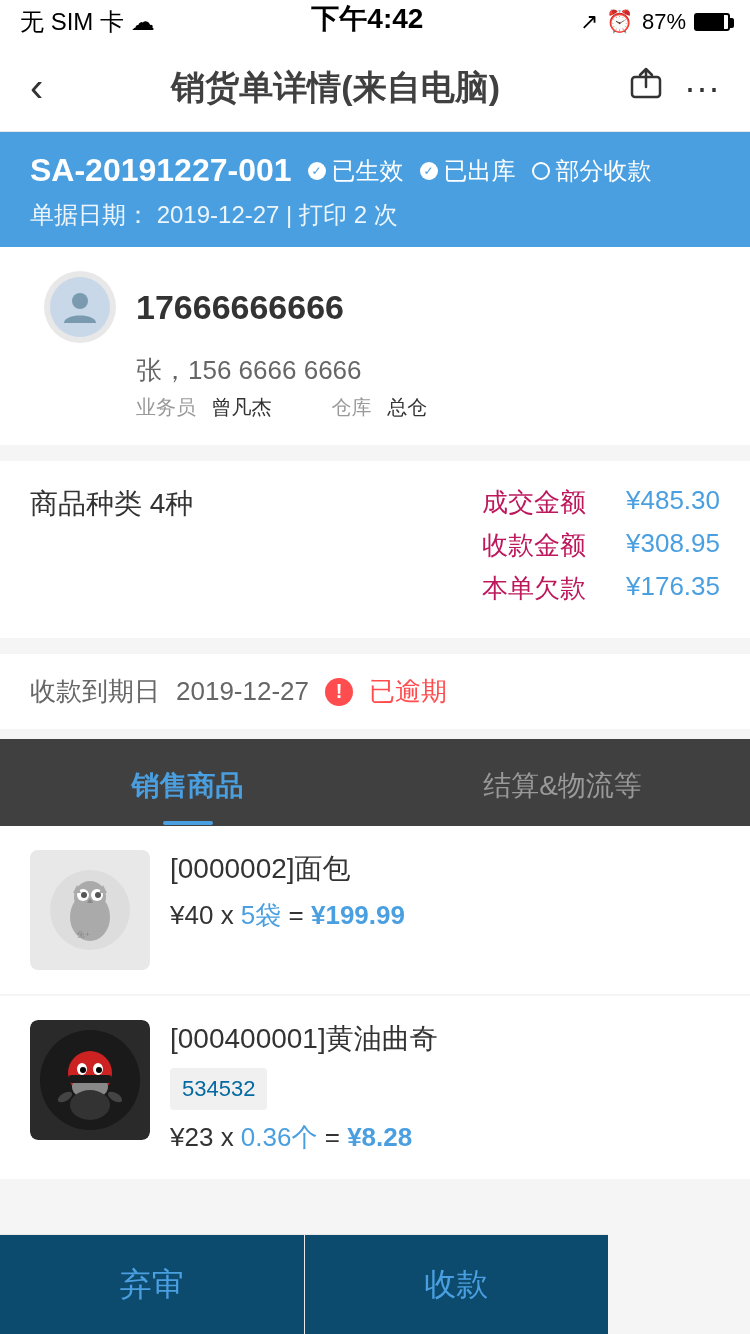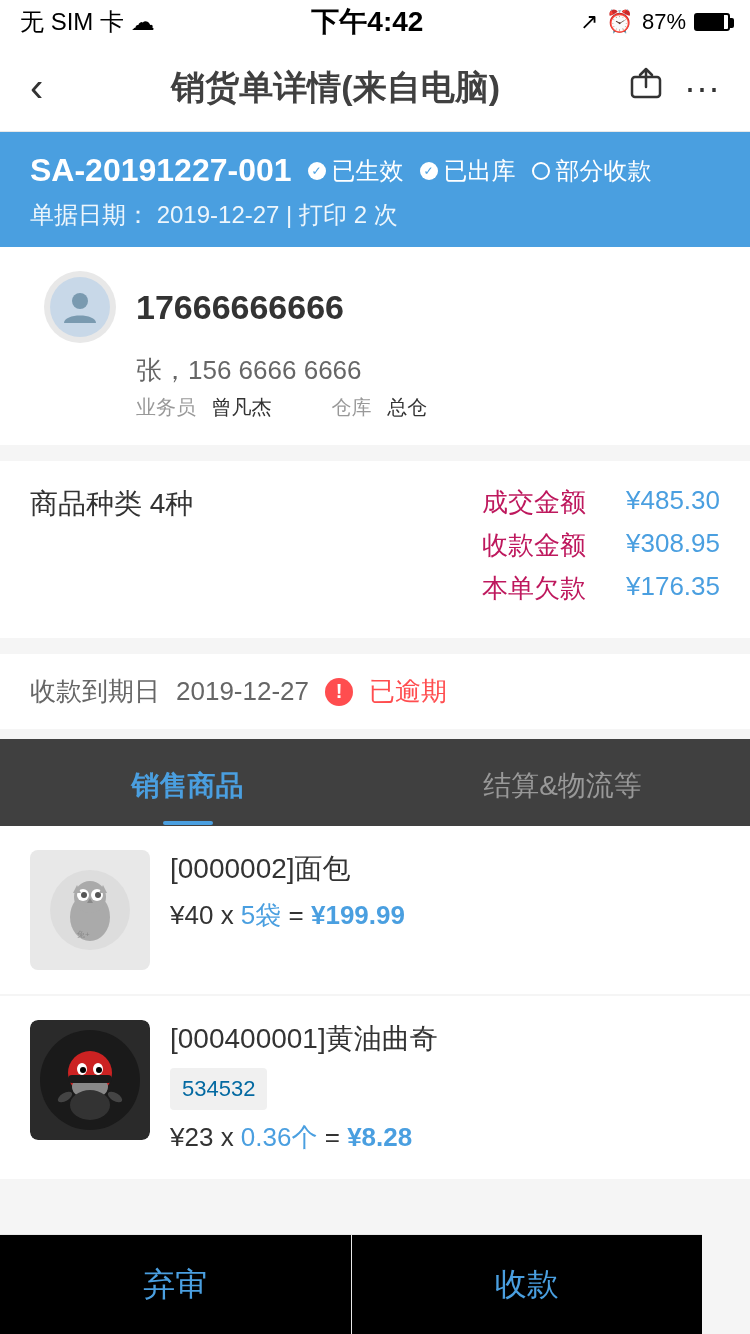--- a/index.html
+++ b/index.html
@@ -11,21 +11,20 @@
       background: #f5f5f5;
       font-size: 28px;
       color: #333;
     }
 
     
     .status-bar {
       height: 44px;
       background: #fff;
       display: flex;
-      align-items: center;
       justify-content: space-between;
       padding: 0 20px;
       font-size: 24px;
       color: #000;
       gap: 27px;
     }
     .status-bar-left { display: flex; align-items: center; gap: 10px; }
     .status-bar-center { font-weight: 600; font-size: 28px; }
     .status-bar-right { display: flex; align-items: center; gap: 8px; font-size: 22px; }
 
@@ -266,23 +265,23 @@
       padding: 8px 12px;
       border-radius: 4px;
       margin-bottom: 10px;
     }
 
     
     .bottom-bar {
       position: fixed;
       bottom: 0;
       left: 0;
-      width: 702px;
+      width: 608px;
       height: 100px;
-      background: #000000;
+      background: #0c4a6e;
       border-top: 1px solid #e8e8e8;
       display: flex;
       justify-content: space-between;
     }
     .bottom-btn {
       flex: 1;
       display: flex;
       align-items: center;
       justify-content: center;
       font-size: 32px;

